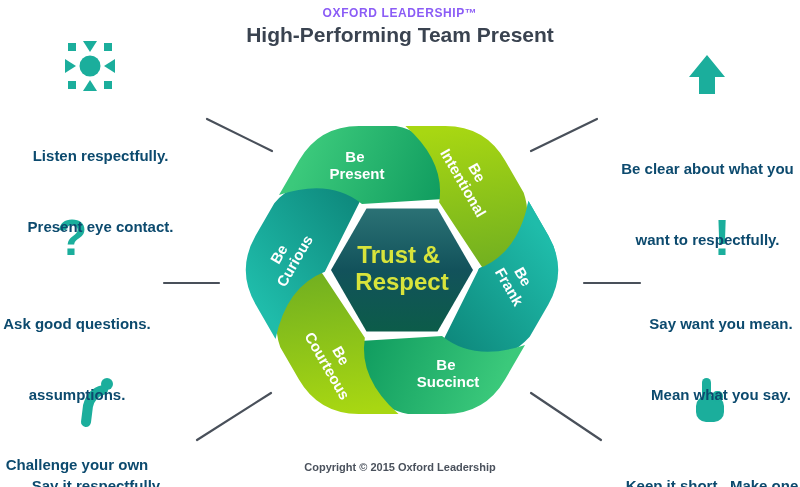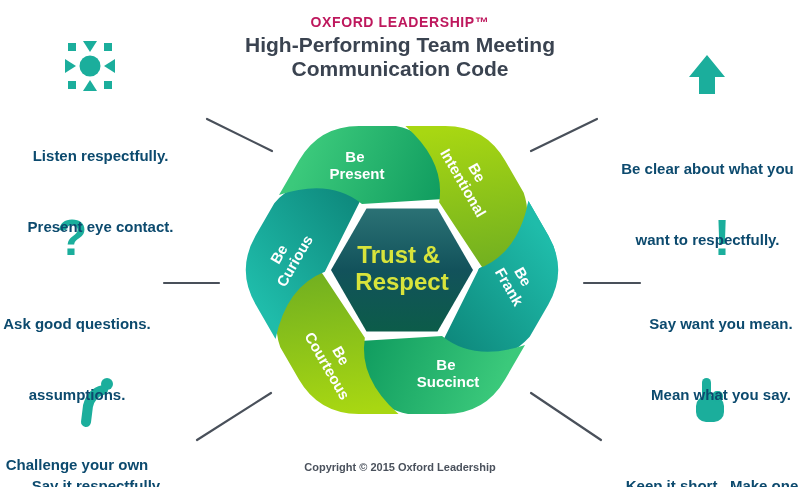--- a/index.html
+++ b/index.html
@@ -1,41 +1,40 @@
 <!DOCTYPE html>
 <html><head>
 <meta charset="utf-8">
 <style>
   html,body{margin:0;padding:0;background:#fff;}
   .stage{
     position:relative;width:800px;height:487px;background:#fff;overflow:hidden;
     font-family:"Liberation Sans", sans-serif;
   }
   .header{position:absolute;top:6px;left:0;width:800px;text-align:center;}
-  .brand{font-size:14px;font-weight:600;letter-spacing:.6px;color:#be185d;margin-top:8px;}
+  .brand{font-size:12px;font-weight:600;letter-spacing:.6px;color:#8b5cf6;}
   .title{font-size:21px;font-weight:800;color:#3a4350;line-height:24px;margin-top:3px;}
   .diagram-svg{position:absolute;left:0;top:0;width:800px;height:487px;}
   .ann{position:absolute;font-size:15px;font-weight:600;color:#0c4a6e;line-height:23.5px;
        text-align:center;white-space:pre-wrap;}
   .footer{position:absolute;top:461px;left:0;width:800px;text-align:center;
           font-size:11px;font-weight:700;color:#4a515c;}
   .seg-label{font-size:15px;font-weight:700;fill:#ffffff;}
   .center-label{font-size:24px;font-weight:700;fill:#d8e43b;}
   .icon-glyph{font-size:50px;font-weight:700;fill:#1bae9c;font-family:"Liberation Sans",sans-serif;}
 </style>
 </head>
 <body>
 
 <div class="stage">
 
   <div class="header">
     <div class="brand">OXFORD LEADERSHIP™</div>
     <div class="title">
-      <div>High-Performing Team Meeting</div>
-      <div>Communication Code</div>
+      <div>High-Performing Team Present</div>
     </div>
   </div>
 
   <svg class="diagram-svg" viewBox="0 0 800 487">
     <defs>
 
       <path id="seg" d="M279,195 L299,160.5 Q319,126 359,126 L396,126
                        C432,133 455,167 444,199 L362,204 Q330,178 279,195 Z"></path>
       <linearGradient id="gGreen" gradientUnits="userSpaceOnUse" x1="310" y1="140" x2="450" y2="195">
         <stop offset="0" stop-color="#3bc97b"></stop>

